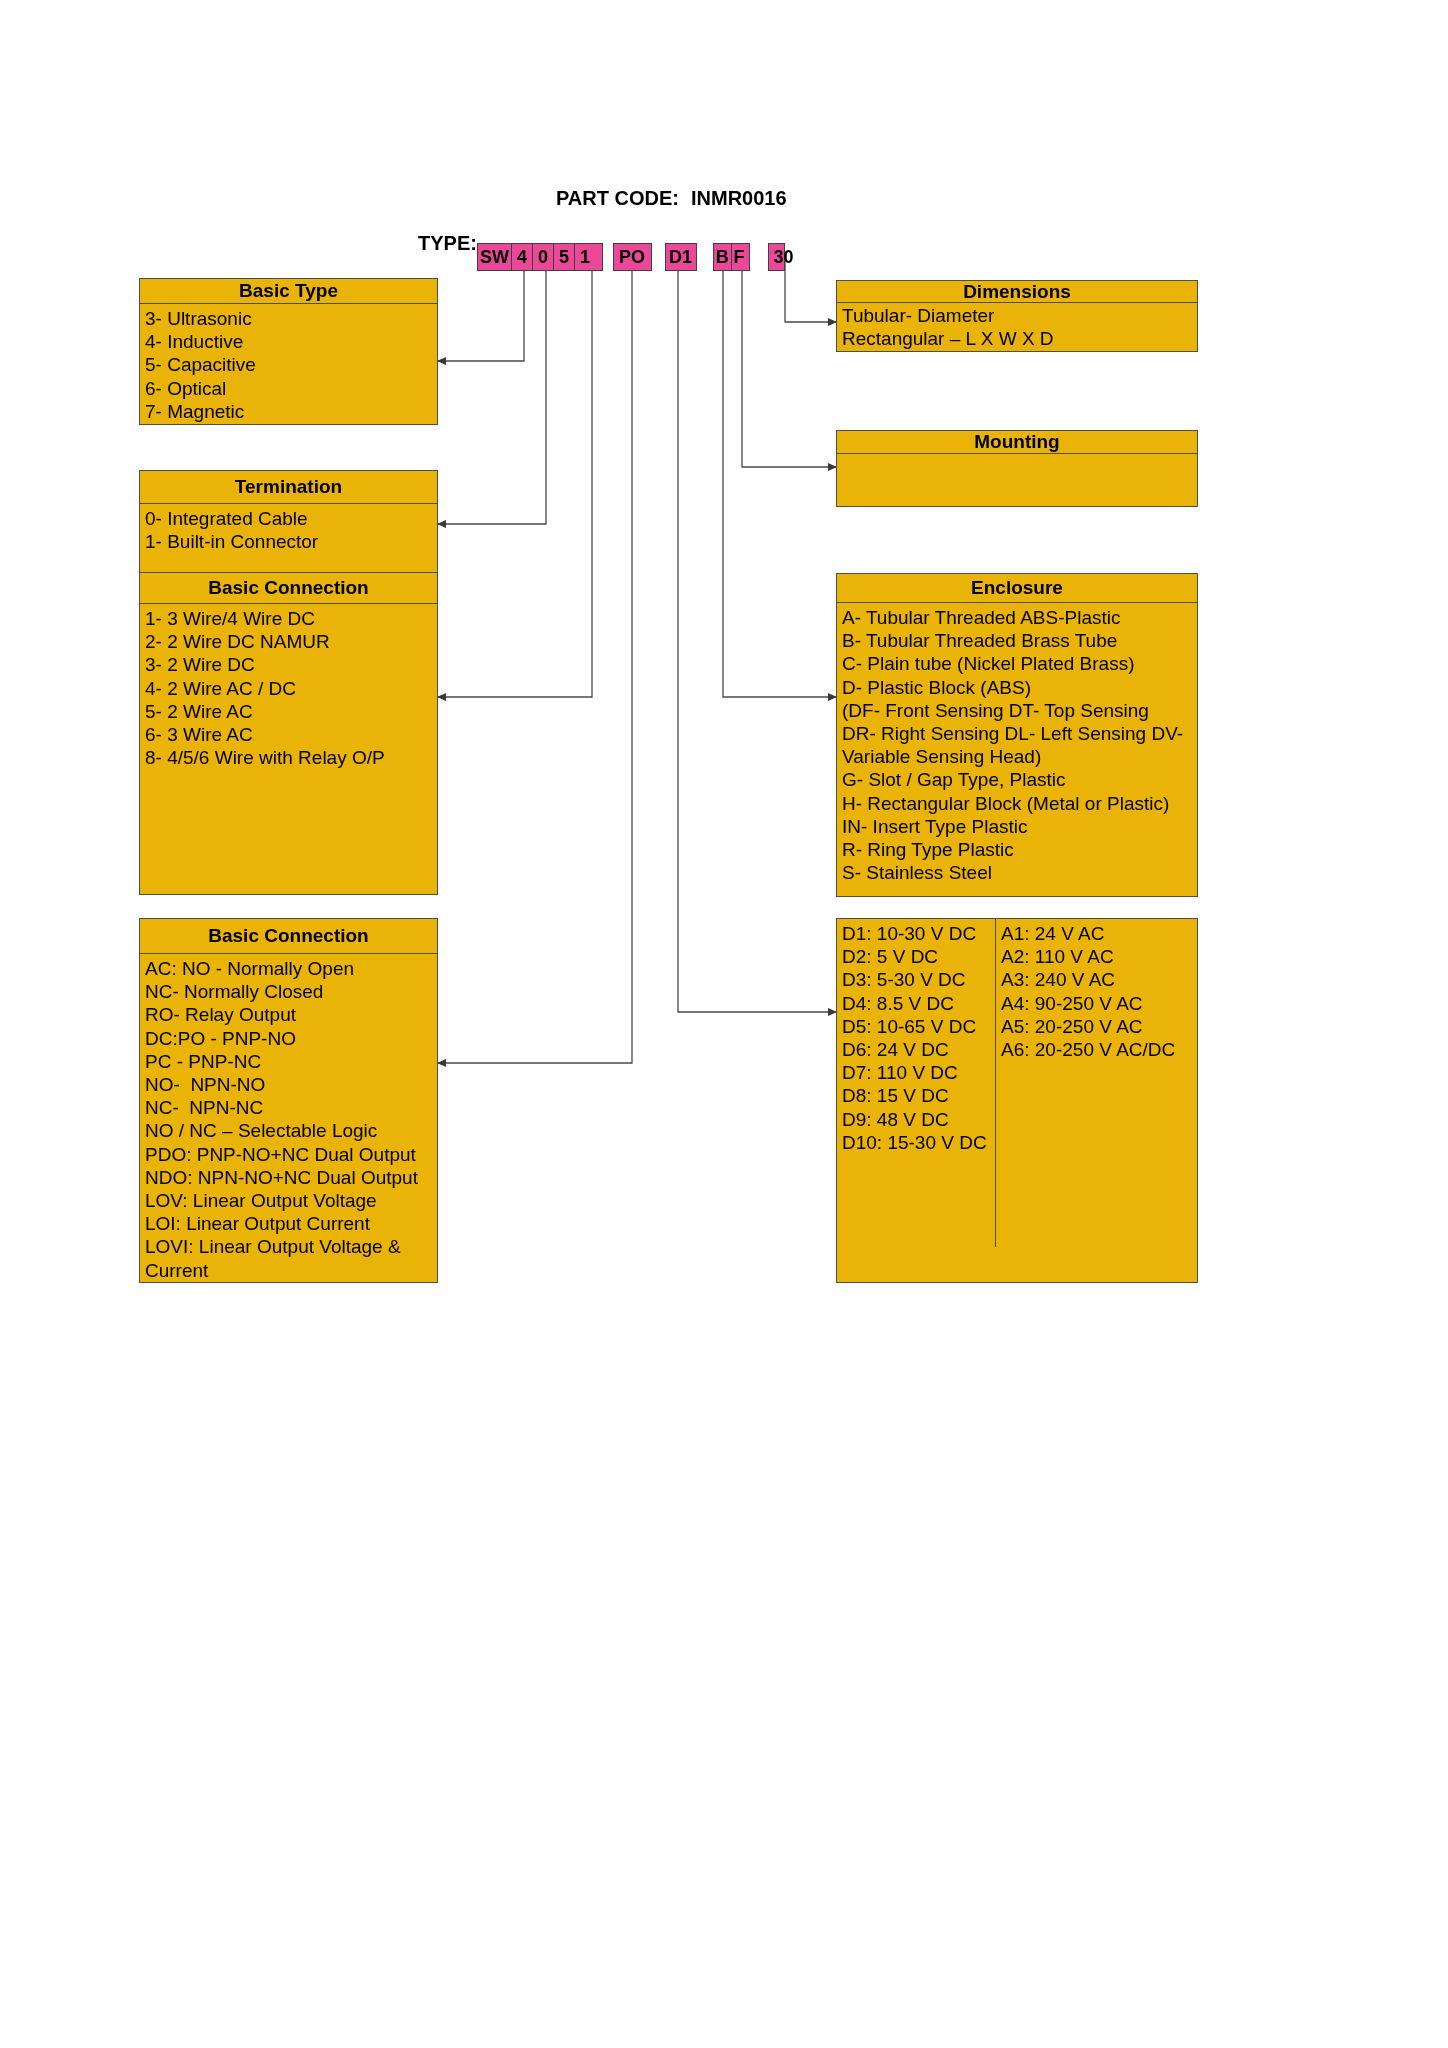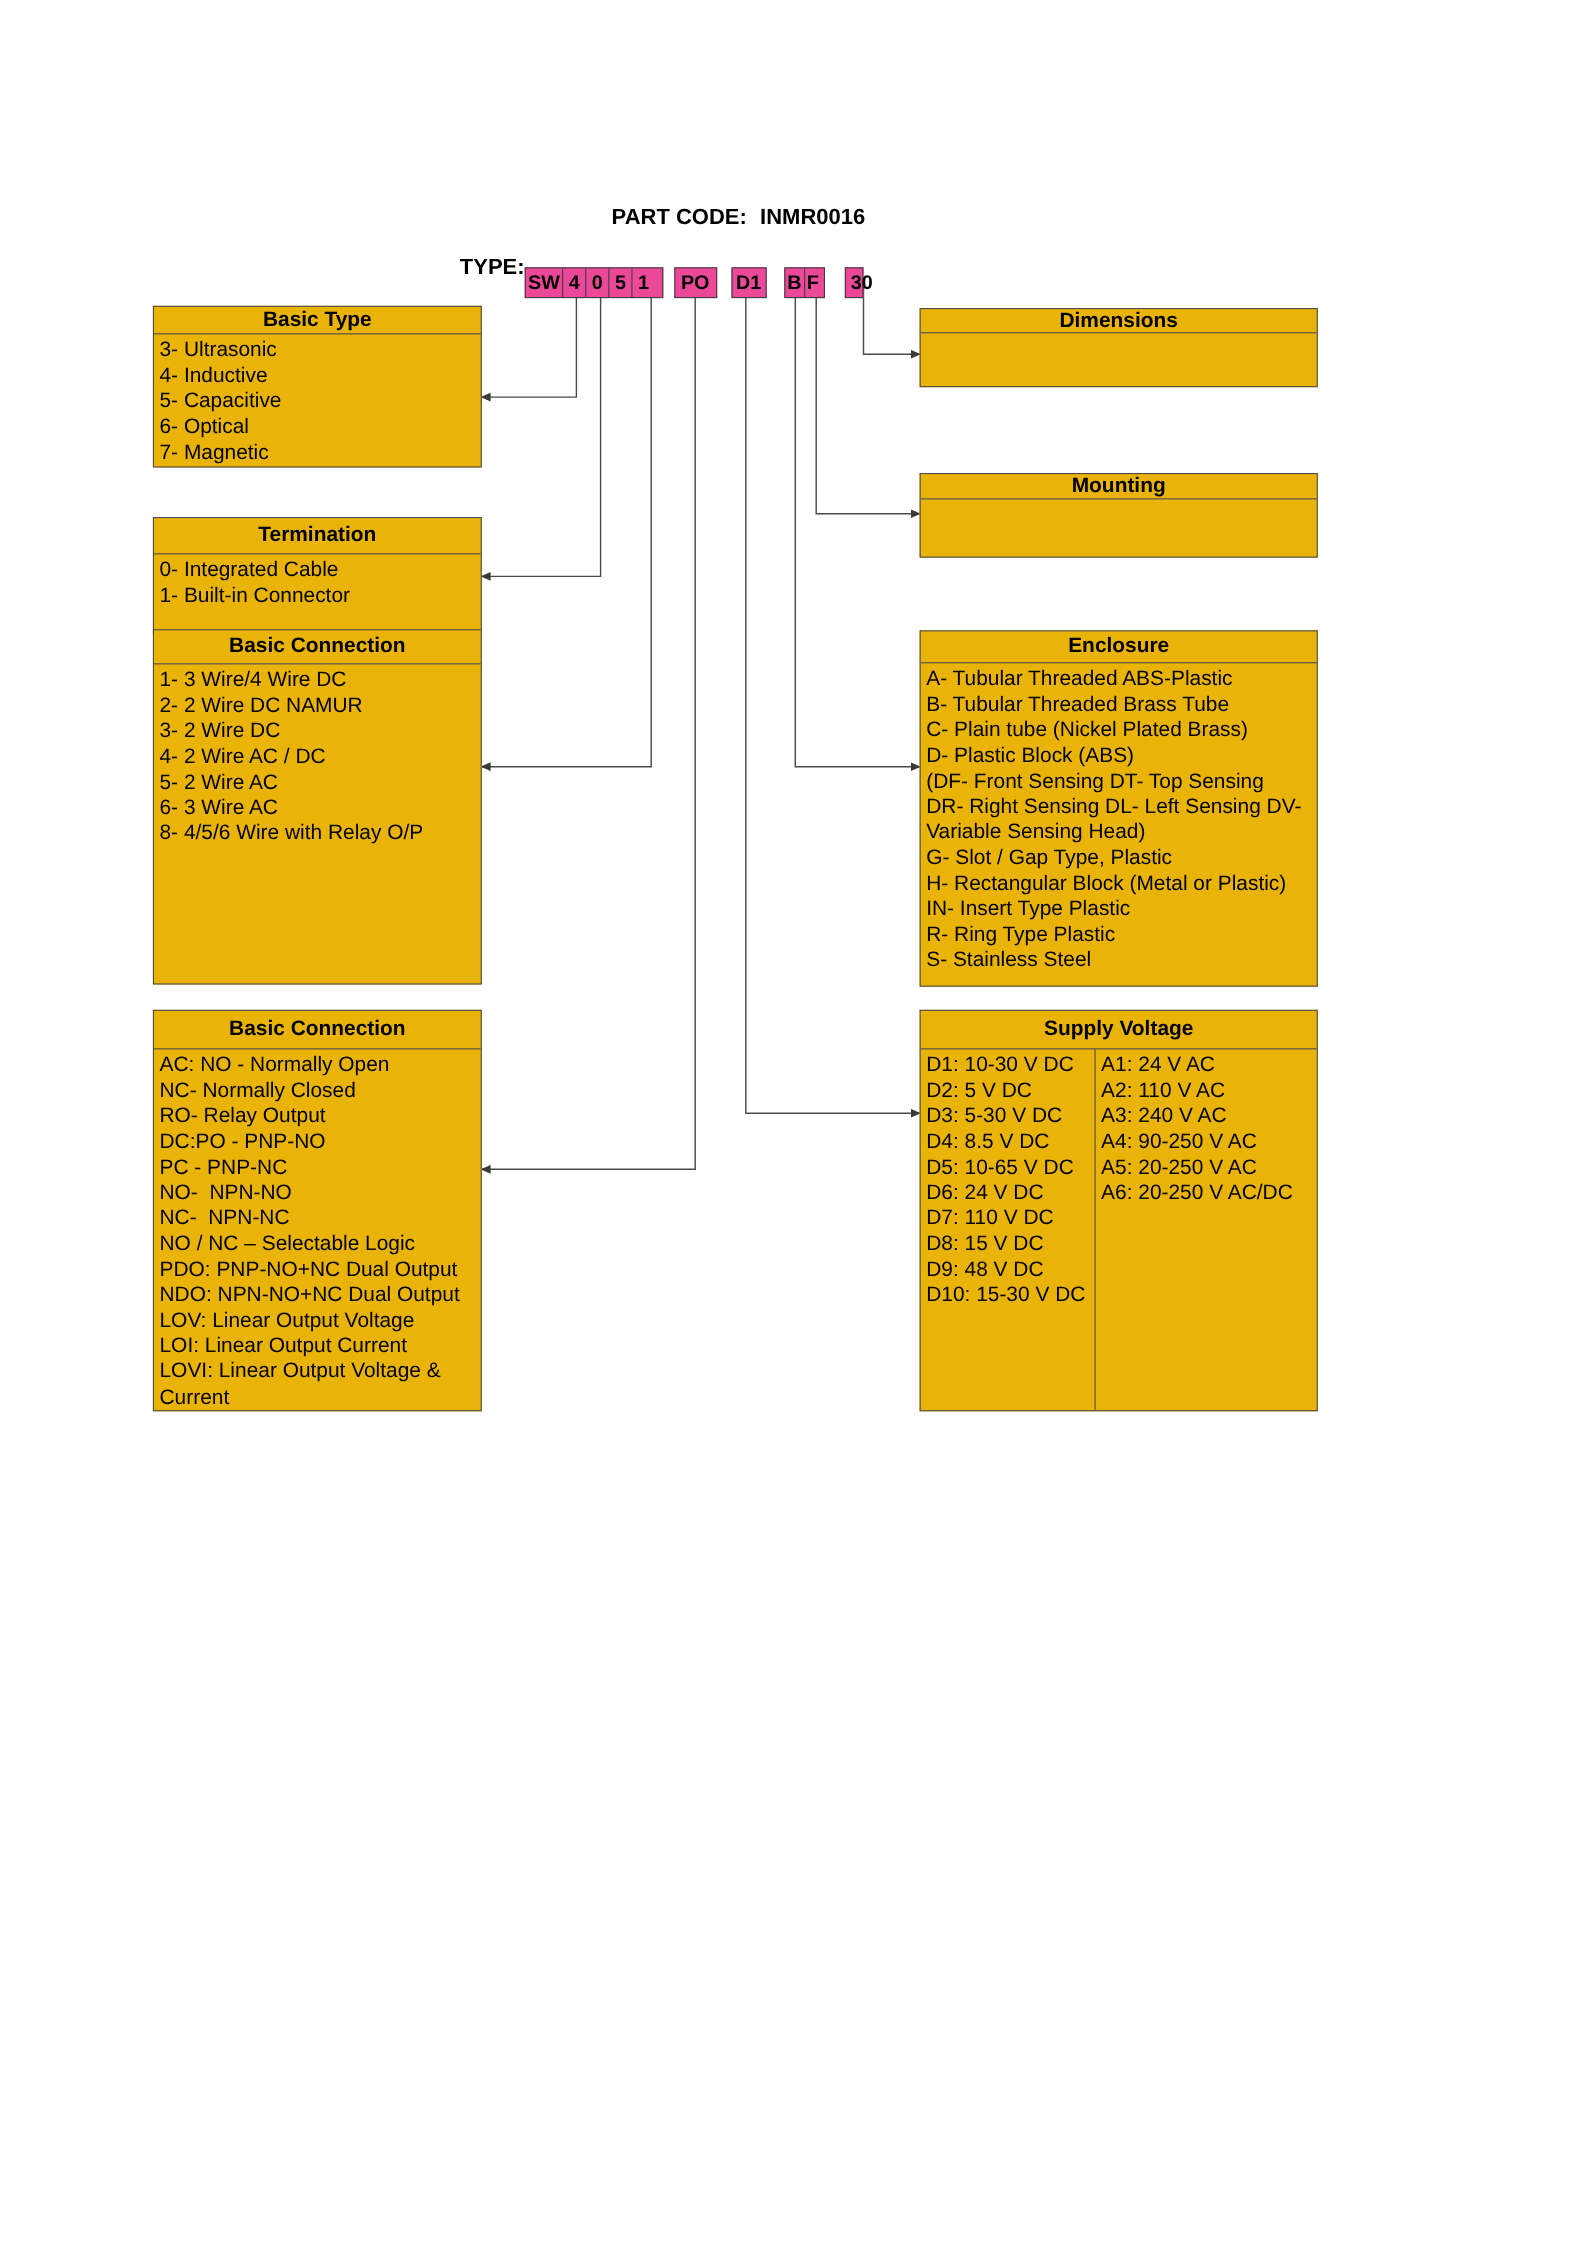--- a/index.html
+++ b/index.html
@@ -129,20 +129,24 @@
       <div class="line">NDO: NPN-NO+NC Dual Output</div>
       <div class="line">LOV: Linear Output Voltage</div>
       <div class="line">LOI: Linear Output Current</div>
       <div class="line">LOVI: Linear Output Voltage &amp;</div>
       <div class="line">Current</div>
     </div>
 </div>
 
 <div class="panel" style="left:836px;top:280px;width:362px;height:72px;">
   <div class="panel-header" style="height:22px;line-height:21px;">Dimensions</div>
+  <div class="panel-body" style="padding-top:1px;">
+      <div class="line">Tubular- Diameter</div>
+      <div class="line">Rectangular – L X W X D</div>
+    </div>
 </div>
 
 <div class="panel" style="left:836px;top:430px;width:362px;height:77px;">
   <div class="panel-header" style="height:23px;line-height:22px;">Mounting</div>
 </div>
 
 <div class="panel" style="left:836px;top:573px;width:362px;height:324px;">
   <div class="panel-header" style="height:29px;line-height:27px;">Enclosure</div>
   <div class="panel-body">
       <div class="line">A- Tubular Threaded ABS-Plastic</div>
@@ -154,21 +158,20 @@
       <div class="line">Variable Sensing Head)</div>
       <div class="line">G- Slot / Gap Type, Plastic</div>
       <div class="line">H- Rectangular Block (Metal or Plastic)</div>
       <div class="line">IN- Insert Type Plastic</div>
       <div class="line">R- Ring Type Plastic</div>
       <div class="line">S- Stainless Steel</div>
     </div>
 </div>
 
 <div class="panel" style="left:836px;top:918px;width:362px;height:365px;">
-  <div class="panel-header" style="height:35px;line-height:33px;">Supply Voltage</div>
   <div class="sv-body">
     <div class="sv-col first">
         <div class="line">D1: 10-30 V DC</div>
         <div class="line">D2: 5 V DC</div>
         <div class="line">D3: 5-30 V DC</div>
         <div class="line">D4: 8.5 V DC</div>
         <div class="line">D5: 10-65 V DC</div>
         <div class="line">D6: 24 V DC</div>
         <div class="line">D7: 110 V DC</div>
         <div class="line">D8: 15 V DC</div>

